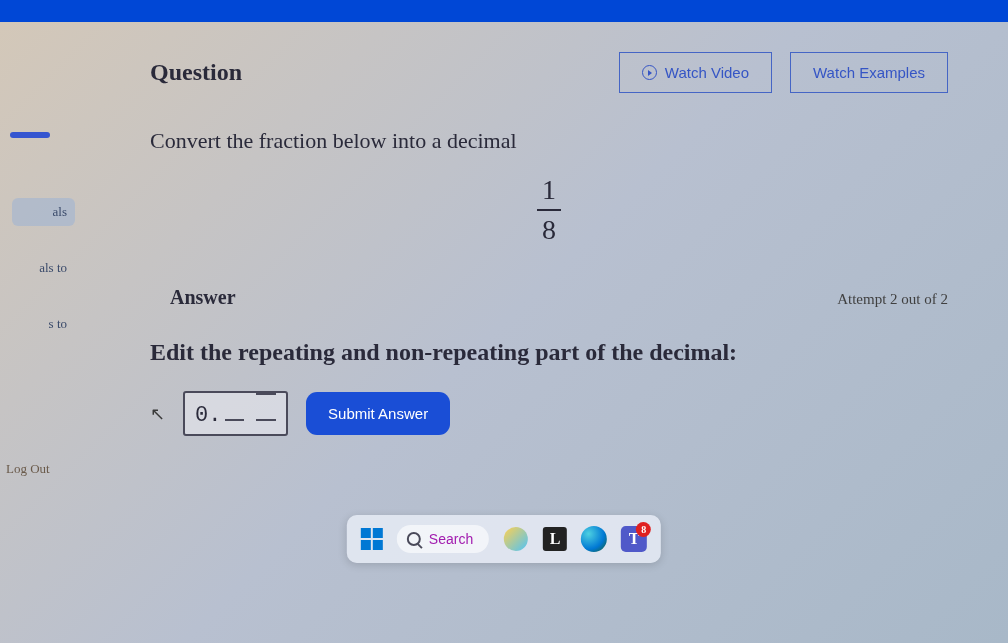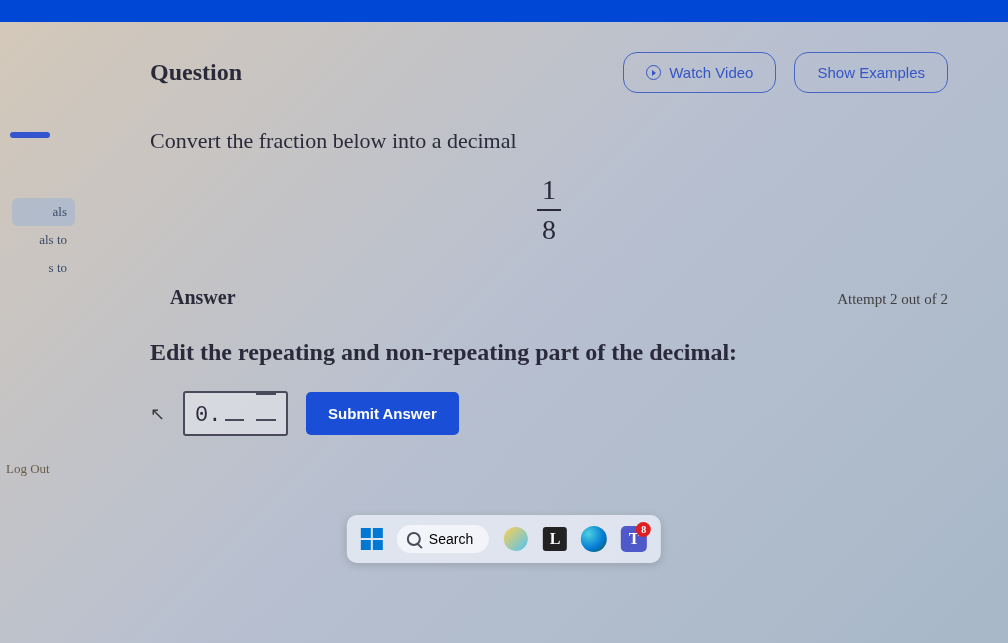--- a/index.html
+++ b/index.html
@@ -27,20 +27,21 @@
     .sidebar {
       width: 80px;
       padding: 90px 5px 0 0;
       display: flex;
       flex-direction: column;
       justify-content: space-between;
     }
     .sidebar-items {
       display: flex;
       flex-direction: column;
+      gap: 28px;
       padding-left: 12px;
     }
     .sidebar-item {
       font-size: 13px;
       color: #3a4a6a;
       padding: 6px 8px;
       border-radius: 6px;
       cursor: pointer;
       text-align: right;
     }
@@ -78,21 +79,21 @@
     }
     .header-buttons {
       display: flex;
       gap: 18px;
     }
     .btn-outline {
       border: 1px solid #4565c5;
       background: transparent;
       color: #3555c5;
       padding: 11px 22px;
-      border-radius: 14px;
+      border-radius: 0;
       font-size: 15px;
       cursor: pointer;
       display: flex;
       align-items: center;
       gap: 8px;
       font-family: Arial, sans-serif;
     }
     .play-icon {
       width: 15px;
       height: 15px;
@@ -197,23 +198,23 @@
       left: 0;
       width: 100%;
       height: 2px;
       background: #4a4a5a;
     }
     .btn-primary {
       background: #1a4ed6;
       color: #fff;
       border: none;
       padding: 13px 22px;
-      border-radius: 5px;
+      border-radius: 11px;
       font-size: 15px;
-      font-weight: 700;
+      font-weight: 400;
       cursor: pointer;
       font-family: Arial, sans-serif;
     }
     .taskbar {
       position: absolute;
       bottom: 80px;
       left: 50%;
       transform: translateX(-50%);
       height: 48px;
       background: rgba(230,235,245,0.85);
@@ -237,21 +238,21 @@
     .start-icon span:nth-child(3){background:#0078d4;}
     .start-icon span:nth-child(4){background:#0078d4;}
     .search-pill {
       display: flex;
       align-items: center;
       gap: 8px;
       background: rgba(255,255,255,0.6);
       border-radius: 18px;
       padding: 6px 16px 6px 10px;
       font-size: 14px;
-      color: #000000;
+      color: #a21caf;
       font-family: Arial, sans-serif;
     }
     .search-glass {
       width: 14px;
       height: 14px;
       border: 2px solid #4a4a5a;
       border-radius: 50%;
       position: relative;
     }
     .search-glass::after {
@@ -333,21 +334,21 @@
 
   <div class="content">
     <div class="question-header">
       <div class="question-label">Question</div>
       <div class="header-buttons">
         <button class="btn-outline">
           <span class="play-icon"></span>
           <span>Watch Video</span>
         </button>
         <button class="btn-outline">
-          <span>Show Examples</span>
+          <span>Watch Examples</span>
         </button>
       </div>
     </div>
 
     <div class="question-text">Convert the fraction below into a decimal</div>
 
     <div class="fraction">
       <div>1</div>
       <div class="fraction-line"></div>
       <div>8</div>

